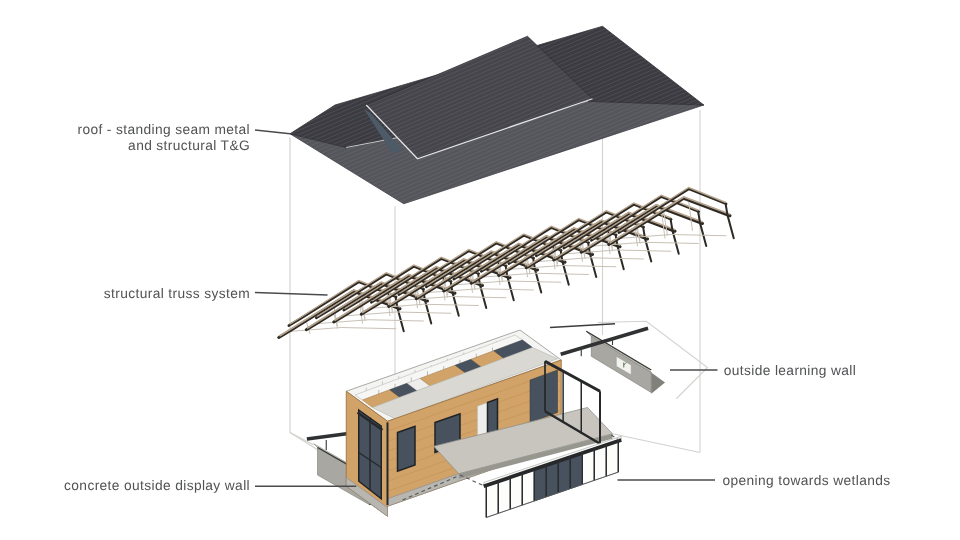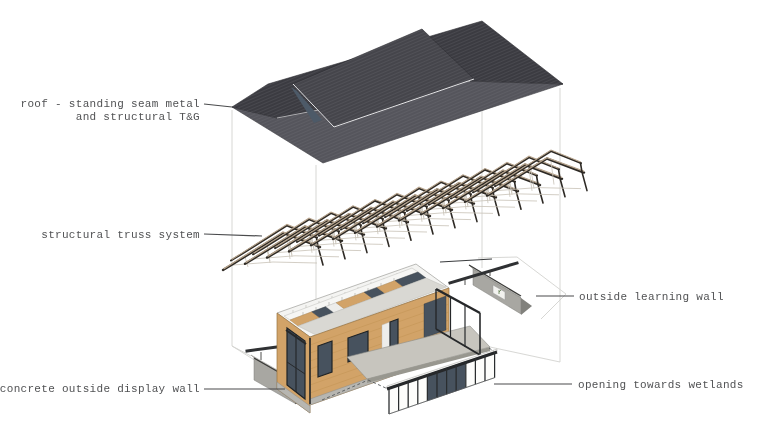--- a/index.html
+++ b/index.html
@@ -1,17 +1,17 @@
 <!DOCTYPE html>
 <html style="--background: #ffffff; --roof-dark: #3b3b41; --roof-slope: #55555c; --truss-wood: #b7a48d; --truss-edge: #2e2a25; --wall-wood: #d2a368; --concrete: #a8a7a2; --glass-dark: #47525e; --frame-black: #26282a; --deck-gray: #c7c5be; --text-gray: #515254; --leader-line: #4a4b4d; --ghost-line: #d2d2cf;"><head>
 <meta charset="utf-8">
 <style>
   html,body{margin:0;padding:0;background:#fff;}
   .stage{position:relative;width:768px;height:432px;background:var(--background,#fff);overflow:hidden;
-         font-family:Liberation Mono, monospace;}
+         font-family:Liberation Sans, sans-serif;}
   svg{display:block;}
   
   .ghost{stroke:var(--ghost-line,#d2d2cf);stroke-width:0.9;fill:none;}
   
   .roof-band{fill:var(--roof-dark,#3b3b41);stroke:#2e2e33;stroke-width:0.6;}
   .roof-slope{fill:var(--roof-slope,#55555c);stroke:#3a3a40;stroke-width:0.6;}
   .roof-panel{fill:#45454b;stroke:#2e2e33;stroke-width:0.6;}
   .roof-hatch{fill:url(#hatch);stroke:none;}
   .roof-lightedge{stroke:#e6e6e8;stroke-width:1;fill:none;}
   .roof-fold{stroke:#c9c9cc;stroke-width:0.8;fill:none;}

